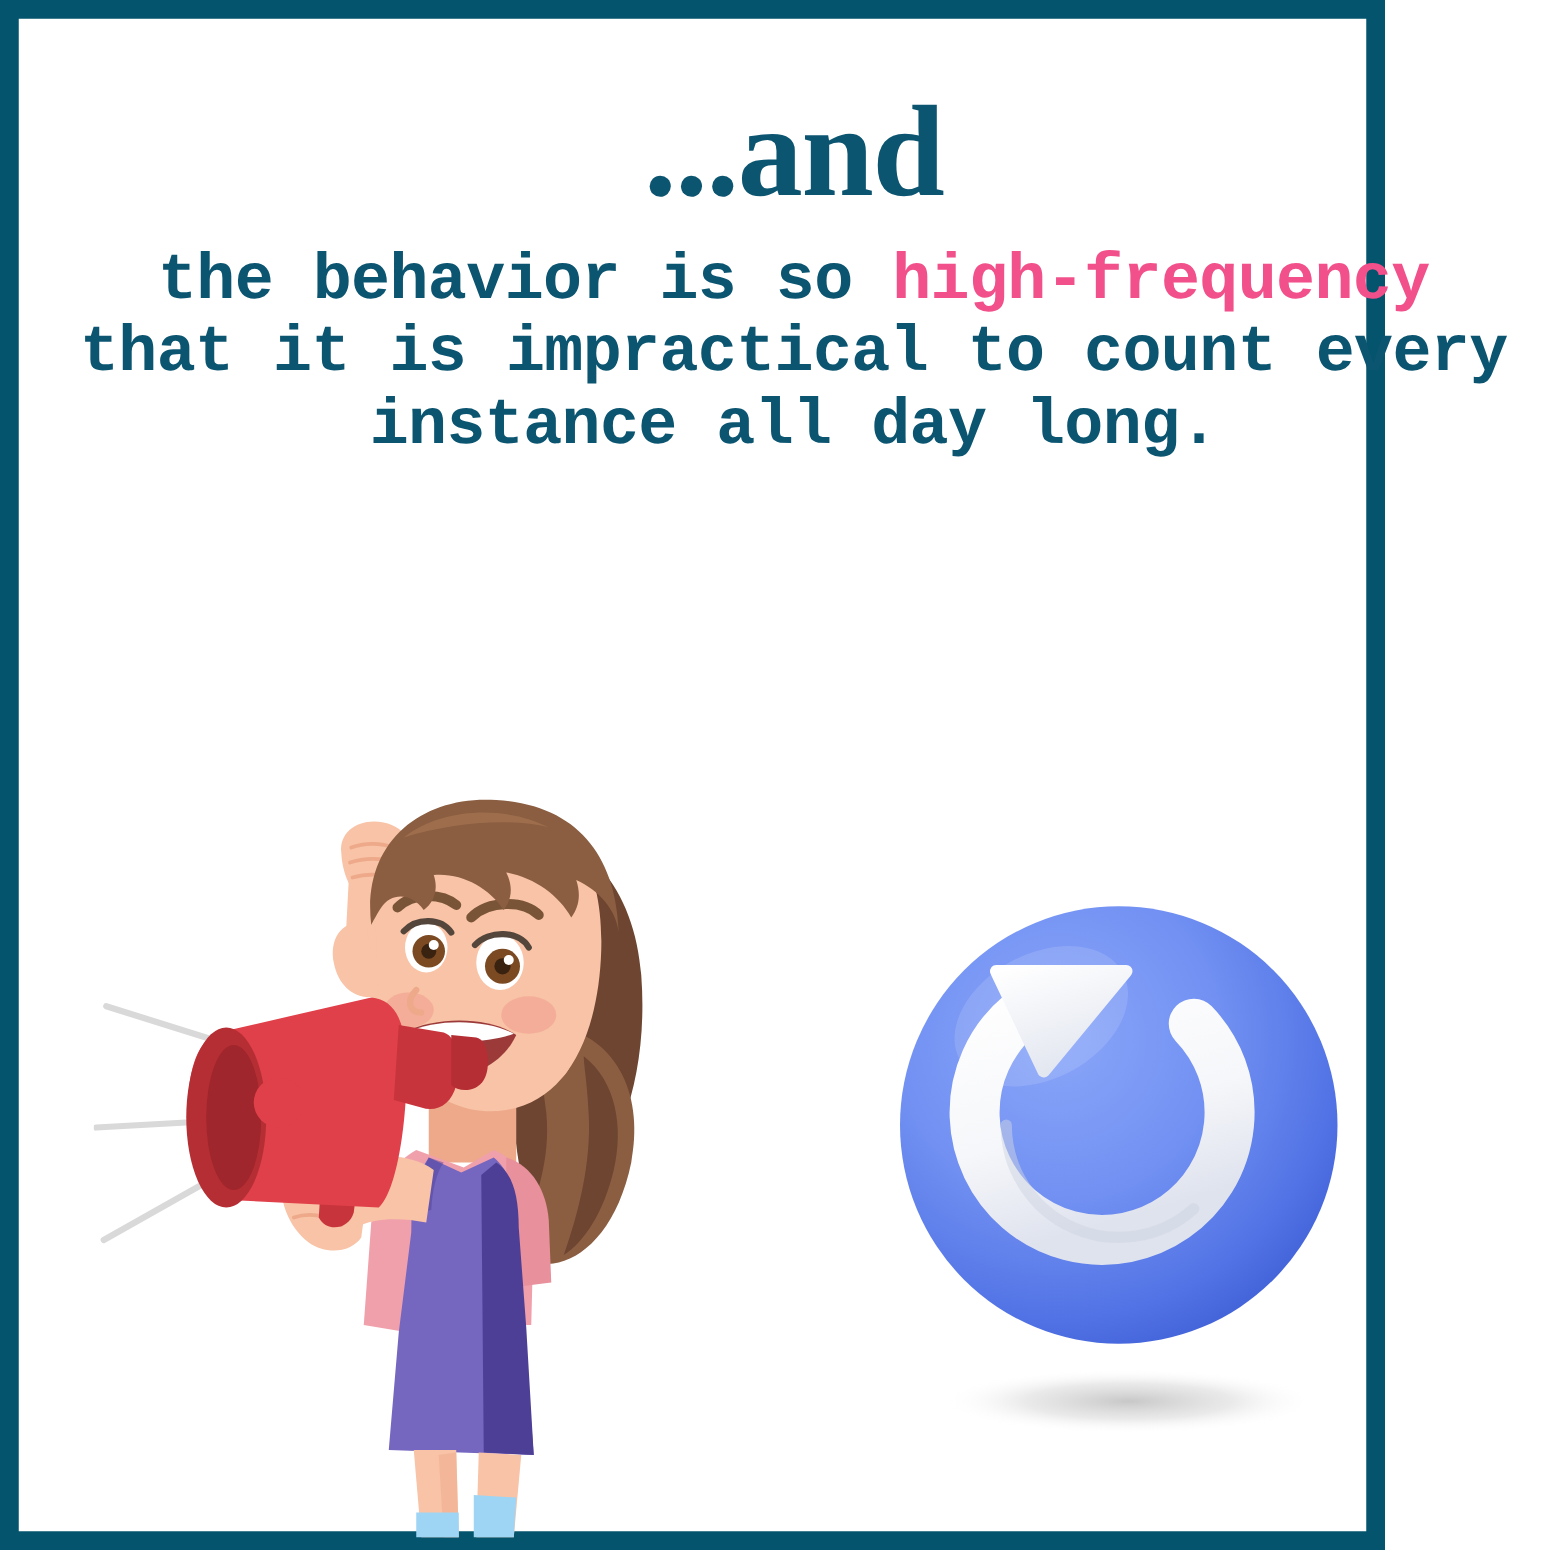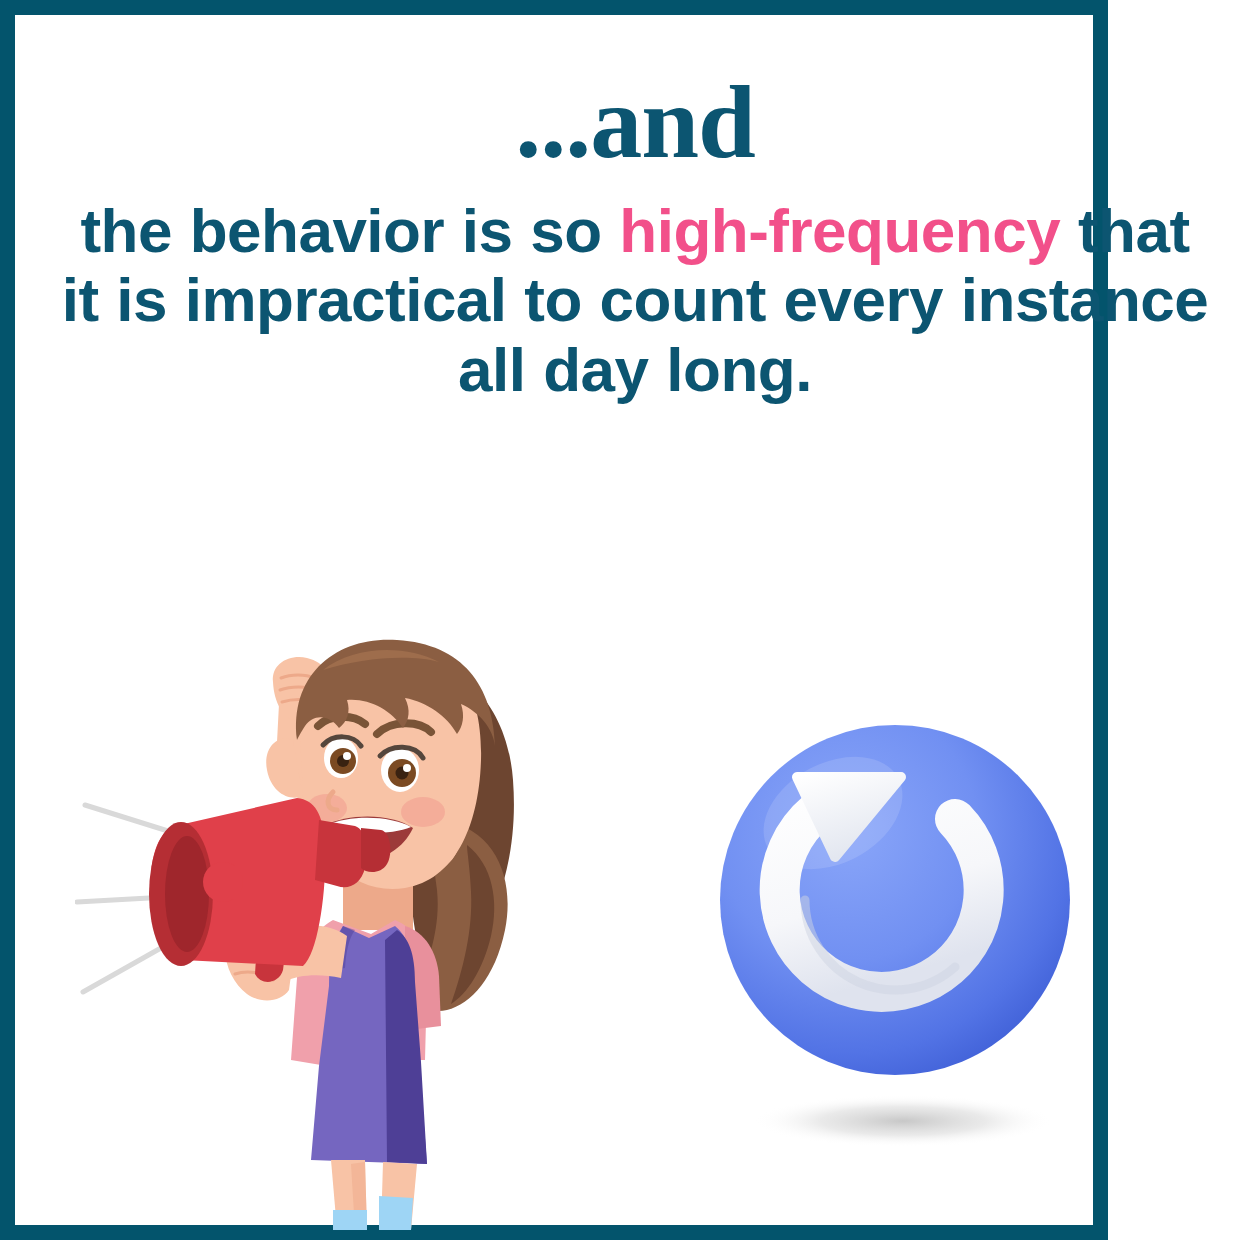--- a/index.html
+++ b/index.html
@@ -37,23 +37,23 @@
     font-weight: bold;
     font-size: 104px;
     line-height: 1.0;
     color: #0c5571;
     letter-spacing: -1px;
     margin: 0 0 22px 0;
     padding: 0;
   }
 
   .body-copy {
-    font-family: Liberation Sans, sans-serif;
+    font-family: Liberation Mono, monospace;
     font-weight: bold;
-    font-size: 62px;
+    font-size: 52px;
     line-height: 1.12;
     color: #0c5571;
     letter-spacing: -0.5px;
     margin: 0;
     padding: 0 30px;
     word-spacing: 1px;
   }
 
   .hl-pink { color: #f2508a; }
 

